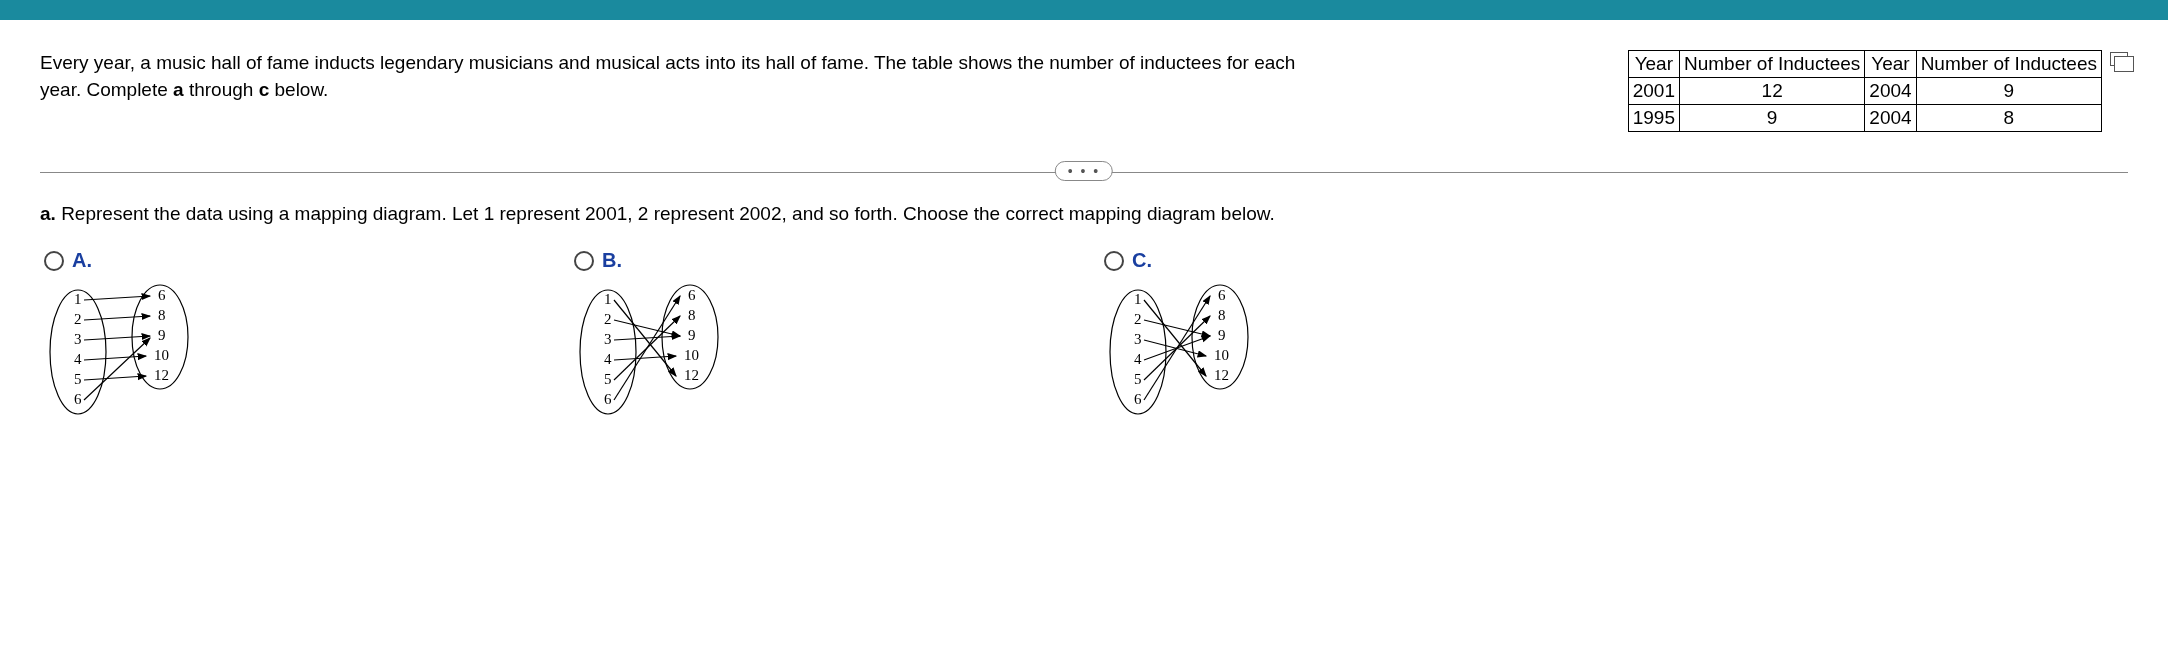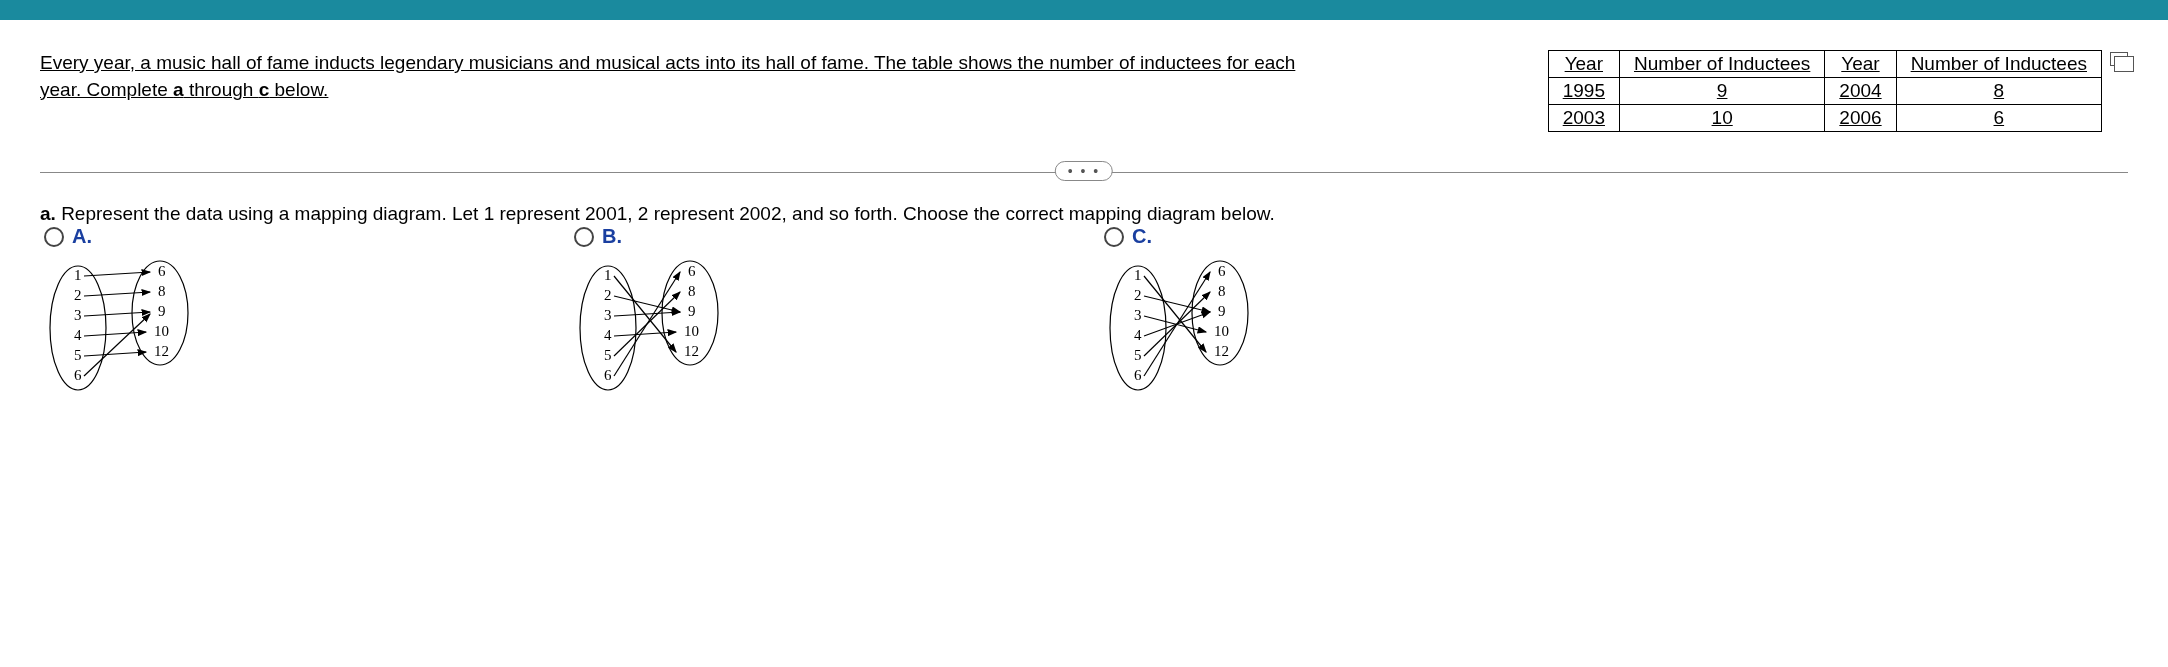--- a/index.html
+++ b/index.html
@@ -15,40 +15,39 @@
     background: #1a8a9e;
   }
   .content {
     padding: 30px 40px;
   }
   .question-row {
     display: flex;
     justify-content: space-between;
     align-items: flex-start;
     gap: 18px;
-    text-decoration: underline;
   }
   .question-text {
     flex: 1;
     line-height: 1.4;
     max-width: 1300px;
   }
   .bold { font-weight: bold; }
   .data-table-wrap {
     display: flex;
     align-items: flex-start;
     gap: 8px;
   }
   table {
     border-collapse: collapse;
     font-size: 19px;
   }
   table td, table th {
     border: 1px solid #000;
-    padding: 2px 14px;
+    padding: 2px 4px;
     text-align: center;
     font-weight: normal;
   }
   .copy-icon {
     width: 18px;
     height: 14px;
     border: 1px solid #555;
     position: relative;
     margin-top: 2px;
   }
@@ -77,20 +76,21 @@
     transform: translateX(-50%);
     background: #fff;
     border: 1px solid #888;
     border-radius: 12px;
     padding: 1px 12px;
     font-size: 14px;
     letter-spacing: 2px;
     color: #555;
   }
   .part-label {
+    margin-bottom: 24px;
   }
   .part-label .partnum { font-weight: bold; }
   .choices {
     display: flex;
     gap: 60px;
   }
   .choice {
     display: flex;
     flex-direction: column;
     align-items: flex-start;
@@ -150,30 +150,30 @@
     <div class="data-table-wrap">
       <table>
         <tbody>
             <tr>
           <th>Year</th>
           <th>Number of Inductees</th>
           <th>Year</th>
           <th>Number of Inductees</th>
         </tr>
         <tr>
+          <td>2001</td>
+          <td>12</td>
+          <td>2004</td>
+          <td>9</td>
+        </tr>
+        <tr>
           <td>1995</td>
           <td>9</td>
           <td>2004</td>
           <td>8</td>
-        </tr>
-        <tr>
-          <td>2003</td>
-          <td>10</td>
-          <td>2006</td>
-          <td>6</td>
         </tr>
       </tbody>
         </table>
       <div class="copy-icon"></div>
     </div>
   </div>
 
   <div class="divider-wrap">
     <hr class="divider">
     <div class="ellipsis-pill">• • •</div>

